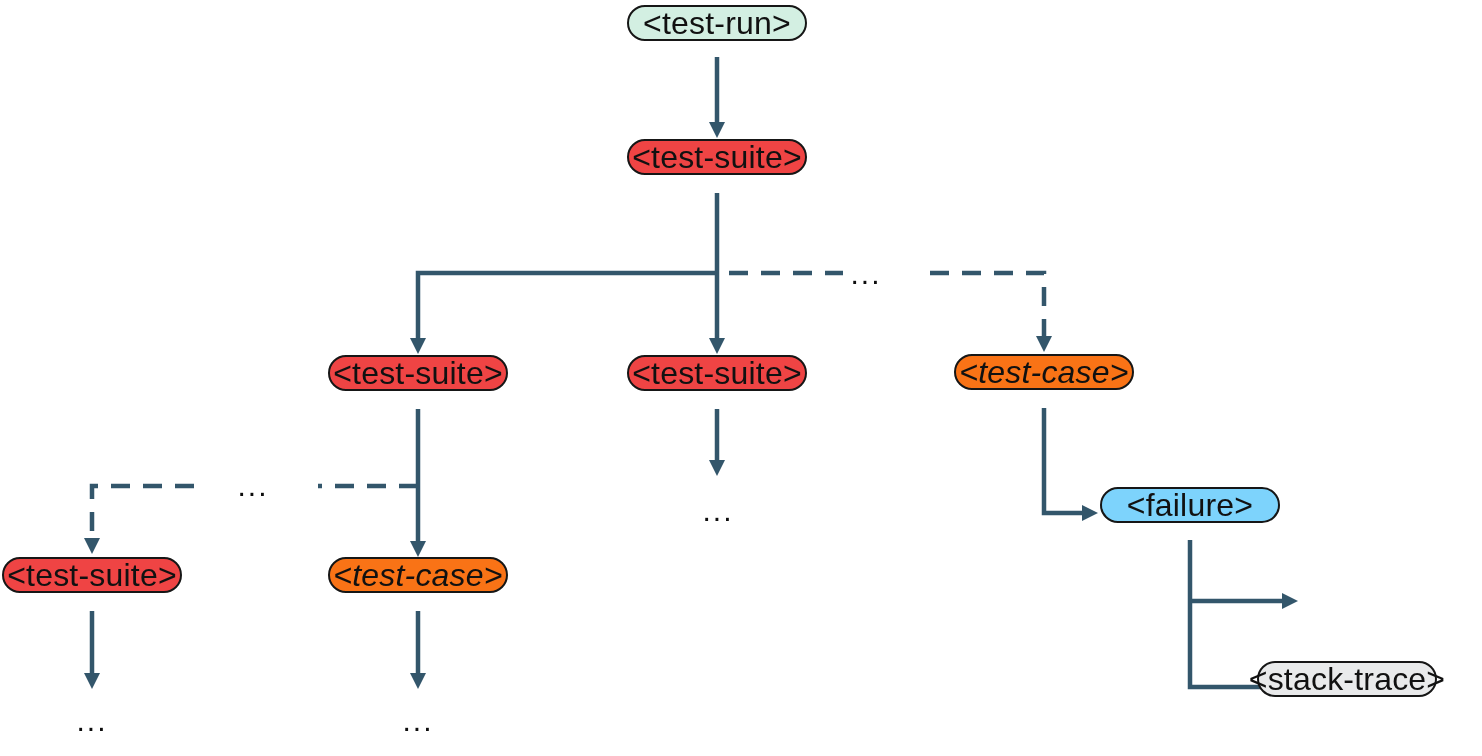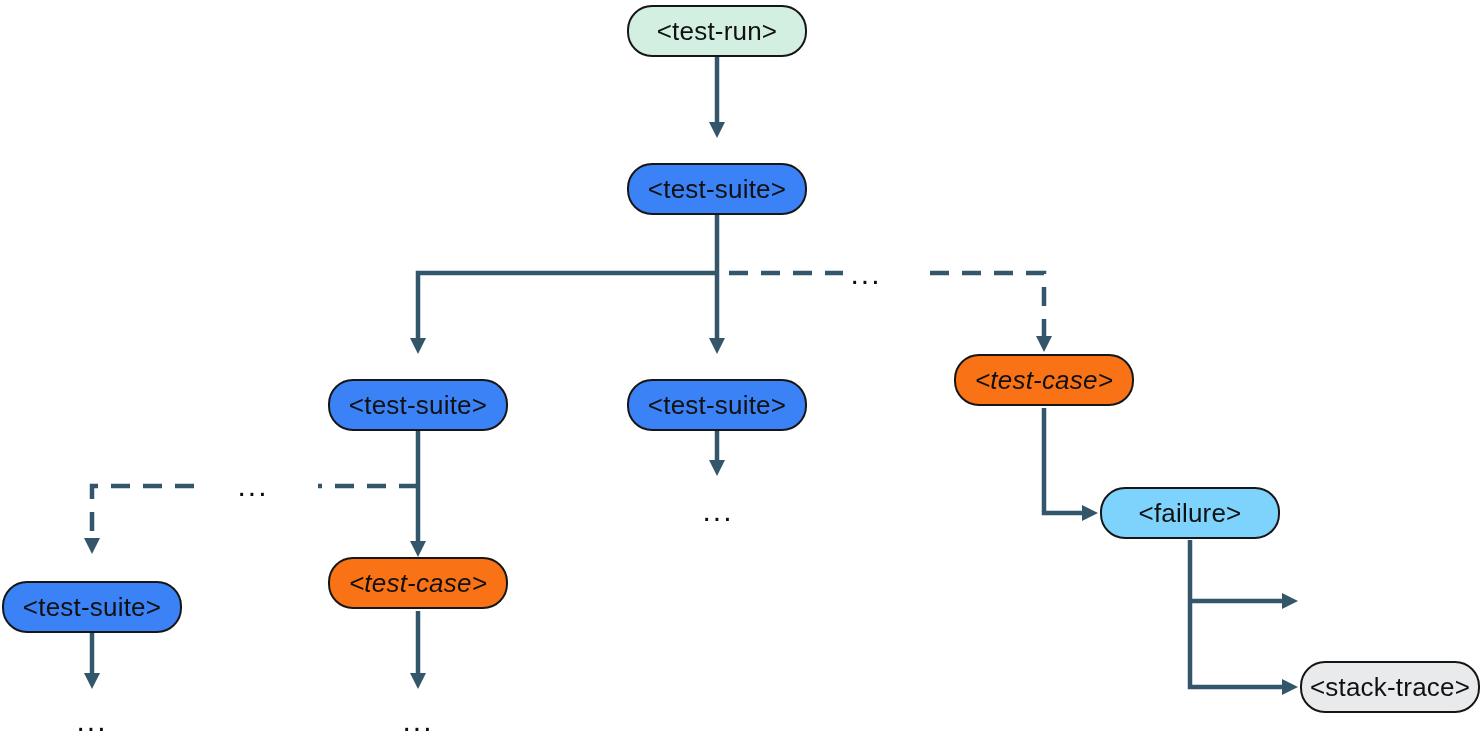--- a/index.html
+++ b/index.html
@@ -18,34 +18,34 @@
   .edges {
     position: absolute;
     left: 0;
     top: 0;
     width: 1482px;
     height: 756px;
   }
   .node {
     position: absolute;
     width: 180px;
-    height: 52px;
+    height: 36px;
     box-sizing: border-box;
     border: 2.5px solid #161616;
     border-radius: 25px;
     display: flex;
     align-items: center;
     justify-content: center;
-    font-size: 26px;
+    font-size: 32px;
     color: #111111;
     white-space: nowrap;
     letter-spacing: 0.2px;
   }
   .node.run     { background: #d3efe2; }
-  .node.suite   { background: #3b82f6; margin-top: 24px; }
+  .node.suite   { background: #ef4444; }
   .node.case    { background: #f97316; font-style: italic; }
   .node.failure { background: #7dd3fc; }
   .node.generic { background: #e9eaeb; }
   .ellipsis {
     position: absolute;
     transform: translateX(-50%);
     font-size: 30px;
     line-height: 30px;
     font-weight: 400;
     color: #0d0d0d;
@@ -91,21 +91,21 @@
 
   <div class="node case" style="left:954px; top:354px;">&lt;test-case&gt;</div>
 
   <div class="node suite" style="left:2px; top:557px;">&lt;test-suite&gt;</div>
 
   <div class="node case" style="left:328px; top:557px;">&lt;test-case&gt;</div>
 
   <div class="node failure" style="left:1100px; top:487px;">&lt;failure&gt;</div>
 
 
-  <div class="node generic" style="left:1300px; top:661px;">&lt;stack-trace&gt;</div>
+  <div class="node generic" style="left:1257px; top:661px;">&lt;stack-trace&gt;</div>
 
   <span class="ellipsis" style="left:866px; top:259px;">...</span>
 
   <span class="ellipsis" style="left:253px; top:471px;">...</span>
 
   <span class="ellipsis" style="left:718px; top:496px;">...</span>
 
   <span class="ellipsis" style="left:92px; top:706px;">...</span>
 
   <span class="ellipsis" style="left:418px; top:706px;">...</span>

